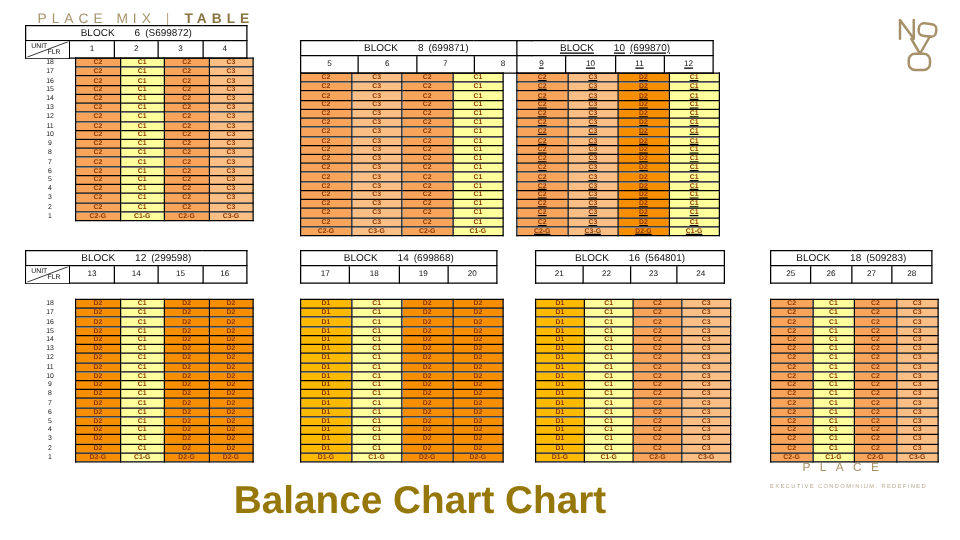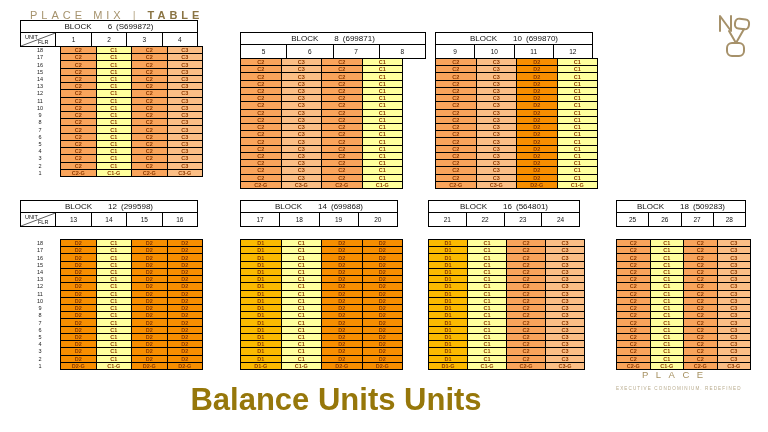--- a/index.html
+++ b/index.html
@@ -332,21 +332,21 @@
             </tr>
             <tr style="height:7.22px">
               <td class="uc" style="width:39.5px;background:#F9A45B">C2-G</td>
               <td class="uc" style="width:39.5px;background:#FBBE85">C3-G</td>
               <td class="uc" style="width:39.5px;background:#F9A45B">C2-G</td>
               <td class="uc" style="width:39.5px;background:#FFFF9C">C1-G</td>
             </tr>
           </tbody>
         </table>
       </div>
-      <div class="btable" style="left: 435px; top: 32px; width: 158px;">
+      <div class="btable" style="left: 413px; top: 32px; width: 158px; text-decoration: underline;">
         <table class="tt" style="width:158px">
           <tbody>
             <tr style="height:12px">
               <td class="bhd" colspan="4"><span class="bw">BLOCK</span><span class="bn">10</span><span class="bc">(699870)</span></td>
             </tr>
             <tr style="height:14px">
               <td class="chd" style="width:39.5px">9</td>
               <td class="chd" style="width:39.5px">10</td>
               <td class="chd" style="width:39.5px">11</td>
               <td class="chd" style="width:39.5px">12</td>
@@ -994,20 +994,20 @@
               <td class="uc" style="width:32.5px;background:#F9A45B">C2-G</td>
               <td class="uc" style="width:32.5px;background:#FFFF9C">C1-G</td>
               <td class="uc" style="width:32.5px;background:#F9A45B">C2-G</td>
               <td class="uc" style="width:32.5px;background:#FBBE85">C3-G</td>
             </tr>
           </tbody>
         </table>
       </div>
     </div>
 
-  <div class="slide-title">Balance Units Units</div>
+  <div class="slide-title">Balance Chart Chart</div>
 
   <div class="brand">
     <div class="subword">PLACE</div>
     <div class="tagline">EXECUTIVE CONDOMINIUM. REDEFINED</div>
   </div>
 
 </div>
 
 </body></html>

